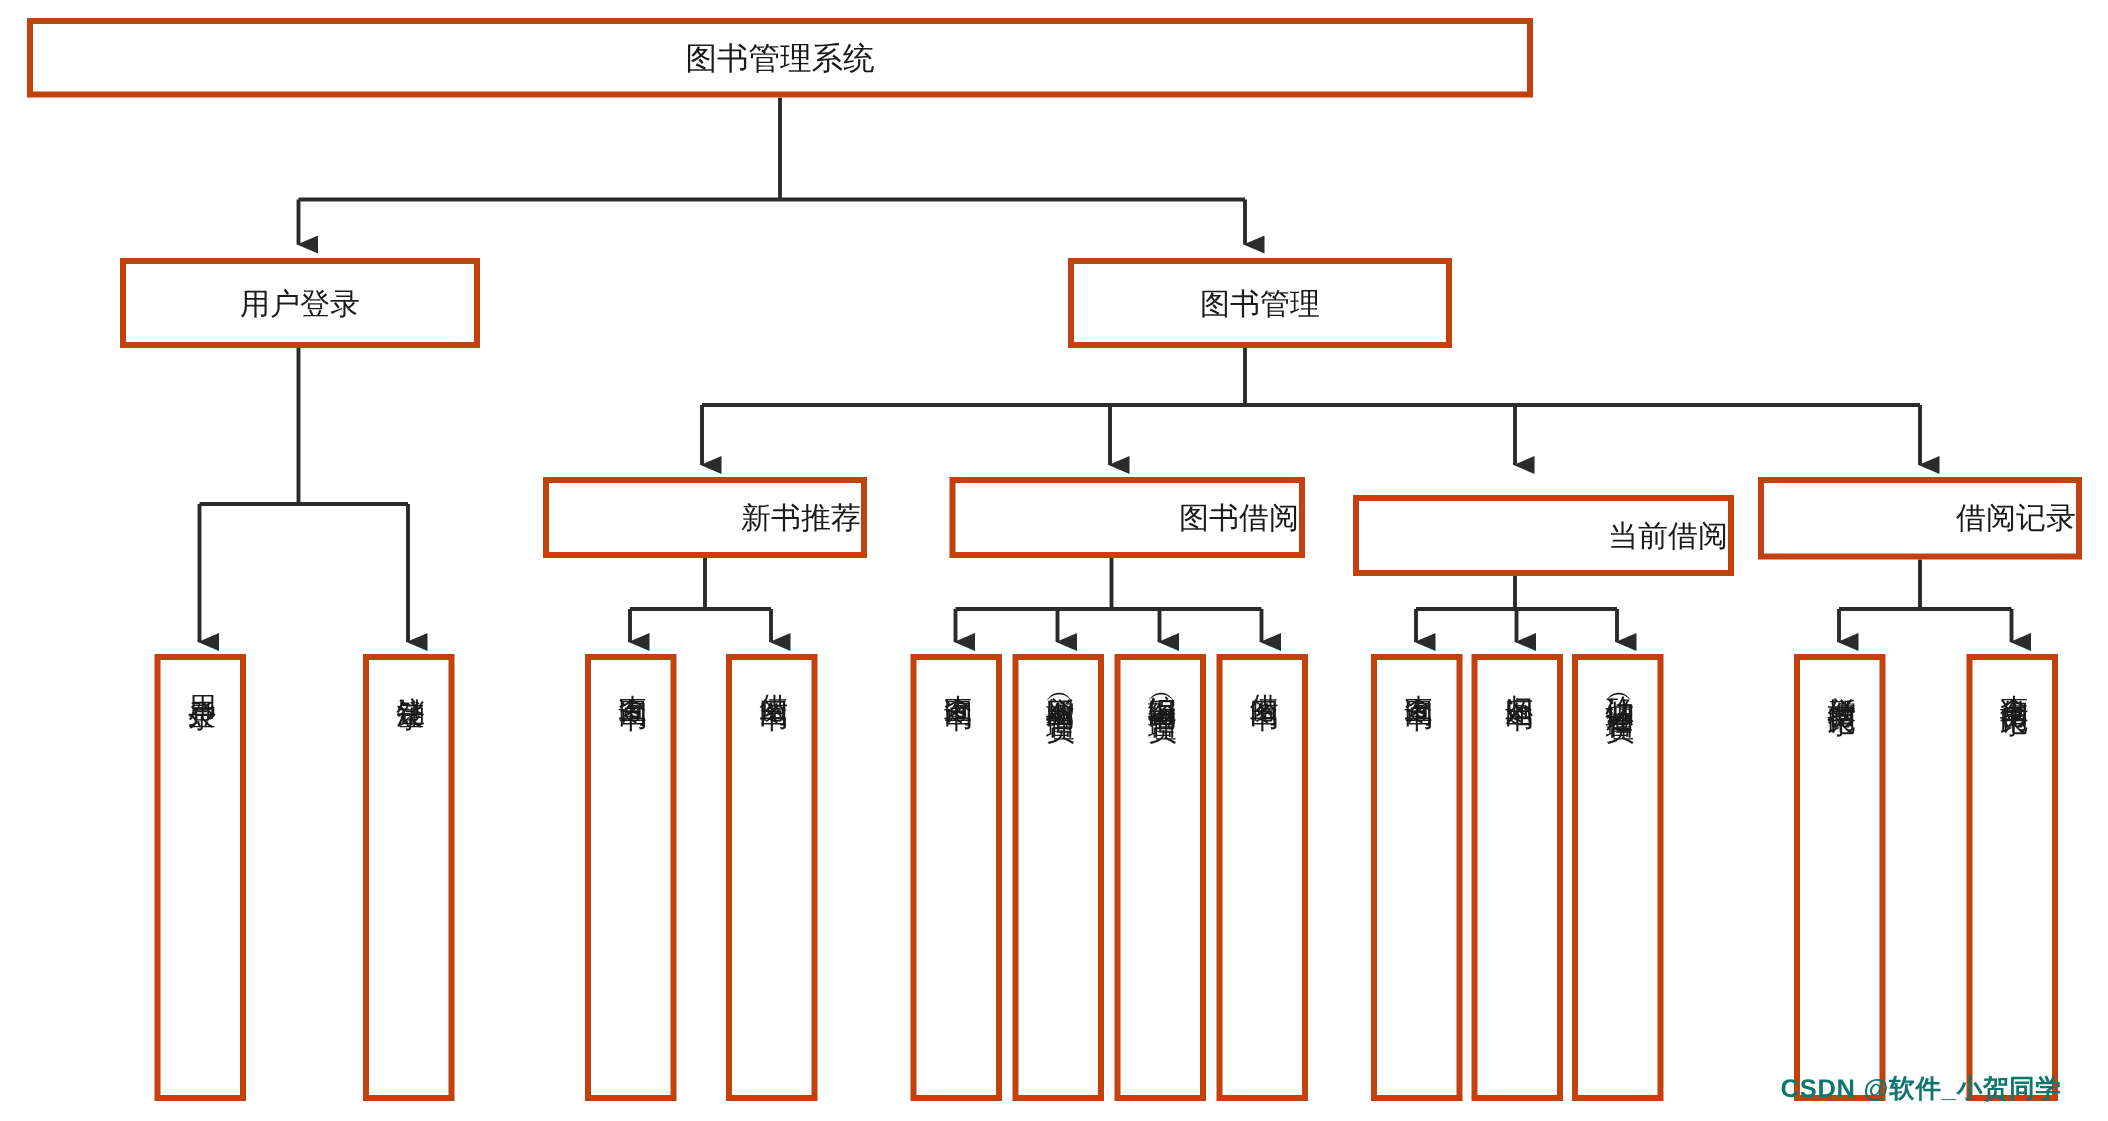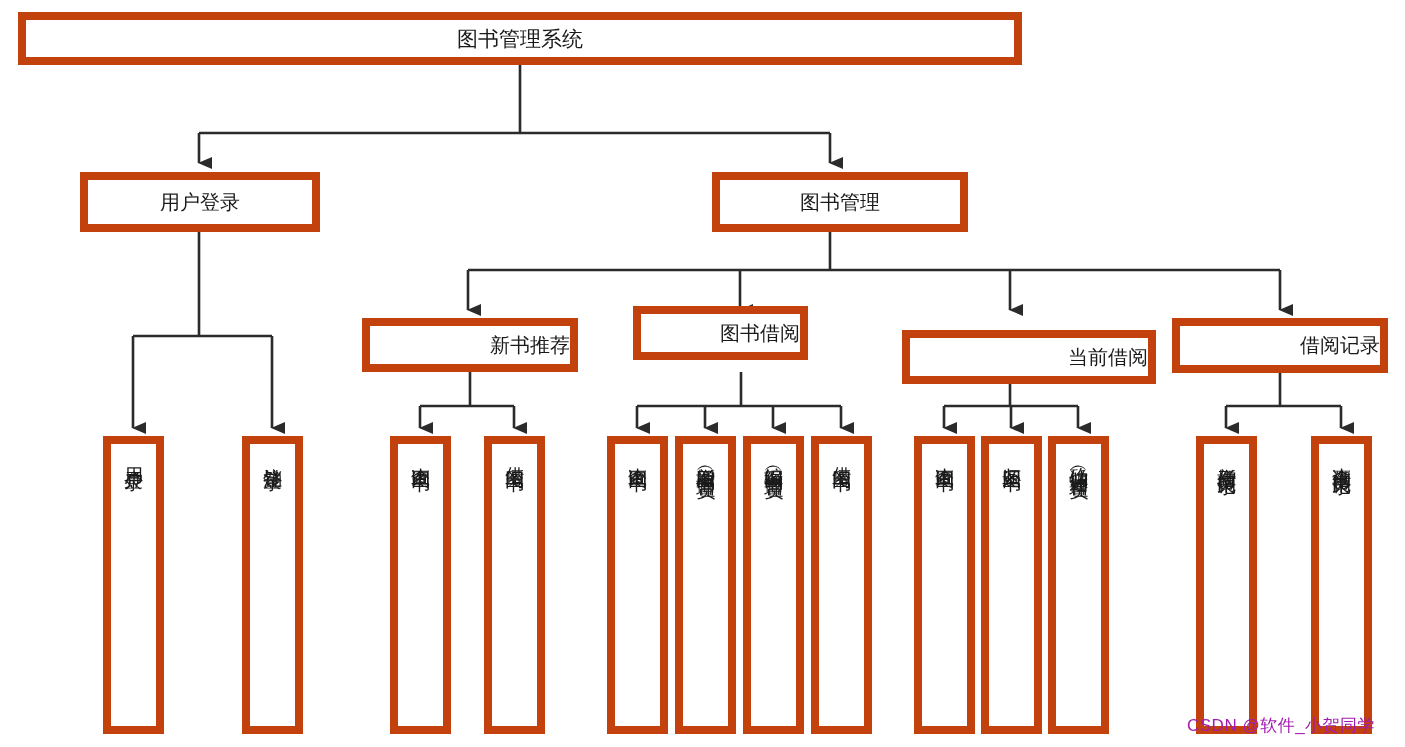--- a/index.html
+++ b/index.html
@@ -21,21 +21,21 @@
     position: absolute;
     left: 0;
     top: 0;
     width: 1405px;
     height: 747px;
     pointer-events: none;
   }
   .node {
     position: absolute;
     box-sizing: border-box;
-    border: 8px solid #c2410c;
+    border: 4px solid #c2410c;
     background: #ffffff;
     display: flex;
     align-items: center;
     justify-content: center;
     color: #1a1a1a;
   }
   .node.root {
     font-size: 21px;
   }
   .node.lvl2 {
@@ -56,23 +56,24 @@
     text-orientation: upright;
     letter-spacing: 2px;
     line-height: 1.08;
     white-space: nowrap;
   }
   .watermark {
     position: absolute;
     left: 1187px;
     top: 714px;
     font-size: 17px;
-    color: #a21caf;
+    color: #0f766e;
     letter-spacing: 0.5px;
     white-space: nowrap;
+    font-weight: bold;
   }
 </style>
 </head>
 <body>
 
 <div id="canvas">
 
   <svg id="edges" viewBox="0 0 1405 747" xmlns="http://www.w3.org/2000/svg">
     <defs>
       <marker id="arrow" viewBox="0 0 12 14" refX="6" refY="13" markerWidth="12" markerHeight="14" orient="auto-start-reverse" markerUnits="userSpaceOnUse">
@@ -130,21 +131,21 @@
   <div class="node lvl2" style="left:80px; top:172px; width:240px; height:60px;">
     <span>用户登录</span>
   </div>
   <div class="node lvl2" style="left:712px; top:172px; width:256px; height:60px;">
     <span>图书管理</span>
   </div>
 
   <div class="node lvl3" style="left:362px; top:318px; width:216px; height:54px;">
     <span>新书推荐</span>
   </div>
-  <div class="node lvl3" style="left:633px; top:306px; width:175px; height:54px;">
+  <div class="node lvl3" style="left:633px; top:318px; width:237px; height:54px;">
     <span>图书借阅</span>
   </div>
   <div class="node lvl3" style="left:902px; top:318px; width:254px; height:54px;margin-top:12px;">
     <span>当前借阅</span>
   </div>
   <div class="node lvl3" style="left:1172px; top:318px; width:216px; height:55px;">
     <span>借阅记录</span>
   </div>
 
   <div class="node leaf" style="left:103px; top:436px; width:61px; height:298px;">

